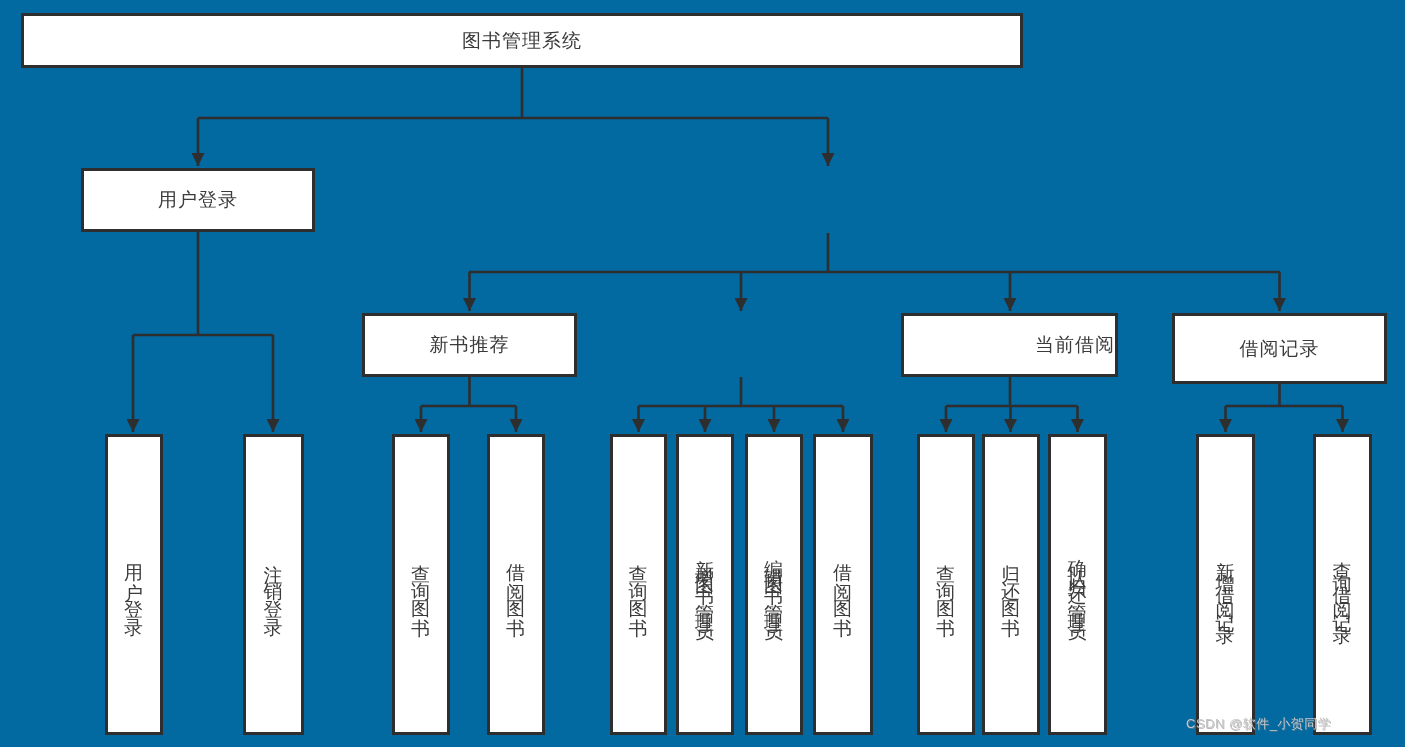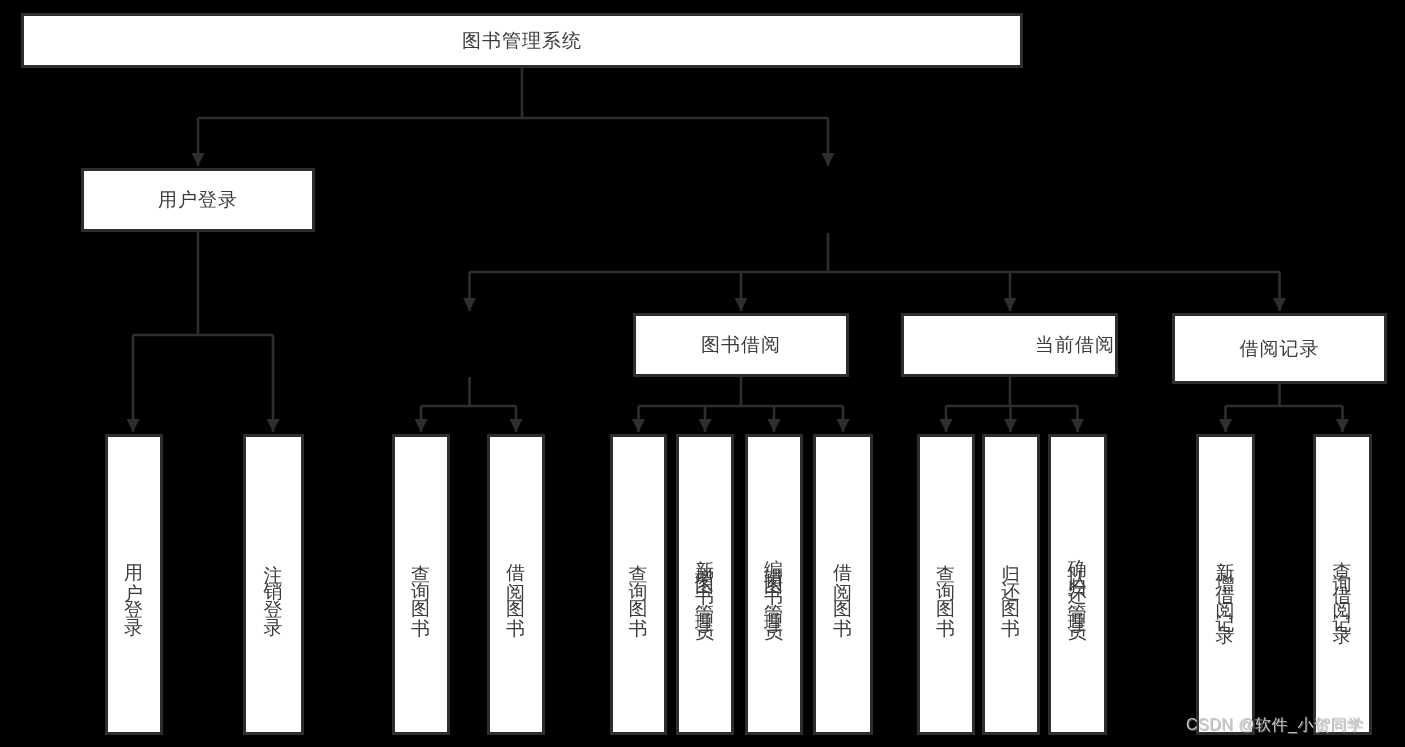--- a/index.html
+++ b/index.html
@@ -1,35 +1,35 @@
 <!DOCTYPE html>
 <html><head>
 <meta charset="utf-8">
 <style>
   html,body{margin:0;padding:0;background:#ffffff;}
   .canvas{
-    position:relative;width:1405px;height:747px;background:#000000;overflow:hidden;
+    position:relative;width:1405px;height:747px;background:#0369a1;overflow:hidden;
     font-family:"Liberation Sans","DejaVu Sans",sans-serif;color:#3b3b3b;
   }
   .wires{position:absolute;left:0;top:0;width:1405px;height:747px;}
   .wire{stroke:#2e2e2e;stroke-width:2.6;fill:none;}
   .node{
     position:absolute;box-sizing:border-box;border:3px solid #2e2e2e;background:#ffffff;
     display:flex;align-items:center;justify-content:center;
   }
   .h-label{font-size:19px;letter-spacing:1px;white-space:nowrap;}
   .v-label{
     writing-mode:vertical-rl;text-orientation:mixed;
     font-size:19px;line-height:1;white-space:nowrap;
   }
   .v-wide{letter-spacing:18px;}
   .v-mid{letter-spacing:13px;}
   .v-narrow{letter-spacing:9px;}
   .watermark{
-    position:absolute;left:1186px;top:715px;font-size:16px;letter-spacing:0.5px;
+    position:absolute;left:1186px;top:715px;font-size:13px;letter-spacing:0.5px;
     color:#c7c7c7;text-shadow:1px 1px 0 rgba(130,130,130,.55);white-space:nowrap;
   }
 </style>
 </head>
 <body>
 
 <div class="canvas">
 
   <svg class="wires" viewBox="0 0 1405 747" xmlns="http://www.w3.org/2000/svg">
     <defs>
@@ -87,22 +87,22 @@
   </svg>
 
   <div class="node" style="left:21px;top:13px;width:1002px;height:55px;">
     <span class="h-label">图书管理系统</span>
   </div>
 
   <div class="node" style="left:81px;top:168px;width:234px;height:64px;">
     <span class="h-label">用户登录</span>
   </div>
 
-  <div class="node" style="left:633px;top:313px;width:216px;height:64px;">
-    <span class="h-label">图书借阅</span>
+  <div class="node" style="left:362px;top:313px;width:215px;height:64px;">
+    <span class="h-label">新书推荐</span>
   </div>
   <div class="node" style="left:901px;top:313px;width:217px;height:64px;justify-content:flex-end;">
     <span class="h-label">当前借阅</span>
   </div>
   <div class="node" style="left:1172px;top:313px;width:215px;height:71px;">
     <span class="h-label">借阅记录</span>
   </div>
 
   <div class="node" style="left:105px;top:434px;width:58px;height:301px;">
     <span class="v-label v-wide">用户登录</span>

